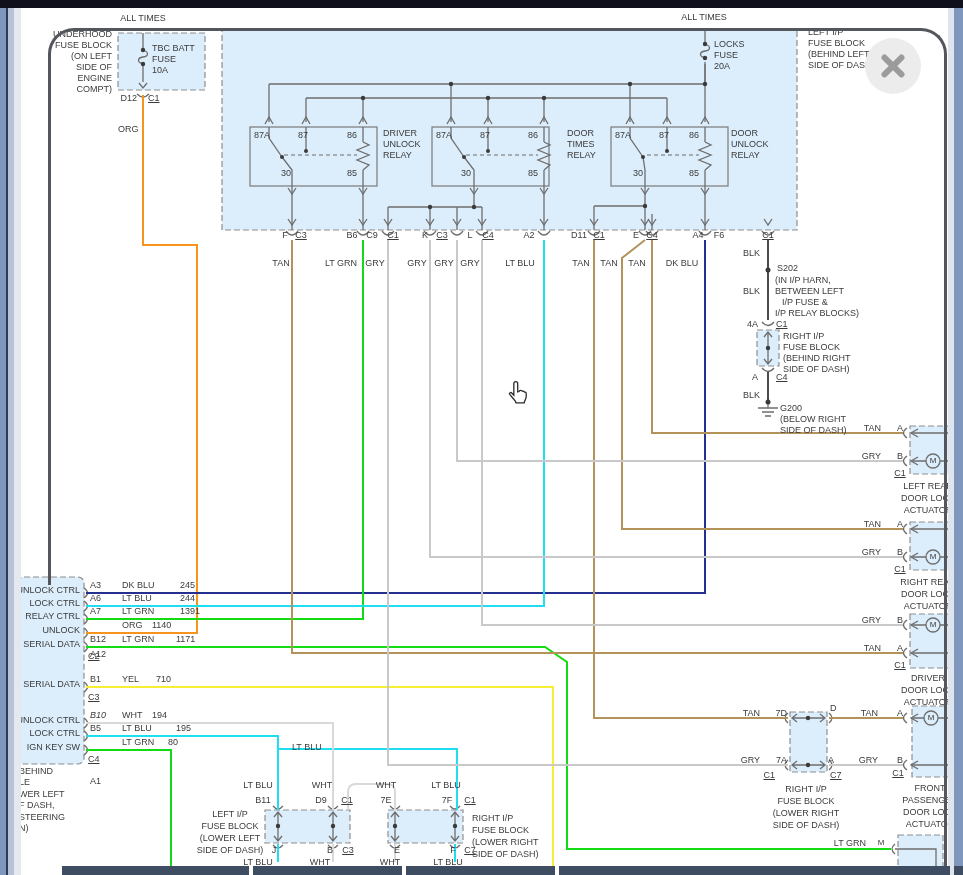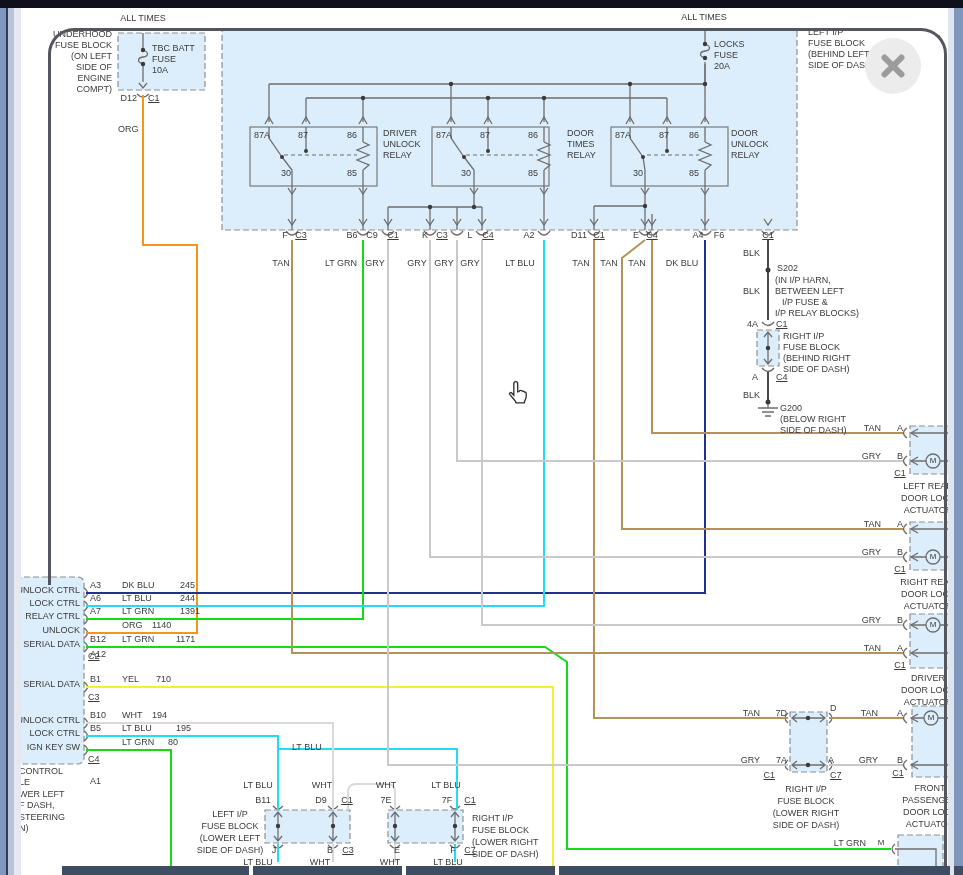--- a/index.html
+++ b/index.html
@@ -310,31 +310,31 @@
       <div class="lbl a-l" style="left: 122px; top: 620px;">ORG</div>
       <div class="lbl a-l" style="left: 152px; top: 620px;">1140</div>
       <div class="lbl a-l" style="left: 90px; top: 634px;">B12</div>
       <div class="lbl a-l" style="left: 122px; top: 634px;">LT GRN</div>
       <div class="lbl a-l" style="left: 176px; top: 634px;">1171</div>
       <div class="lbl a-l u" style="left: 88px; top: 651px;">C2</div>
       <div class="lbl a-l" style="left: 90px; top: 674px;">B1</div>
       <div class="lbl a-l" style="left: 122px; top: 674px;">YEL</div>
       <div class="lbl a-l" style="left: 156px; top: 674px;">710</div>
       <div class="lbl a-l u" style="left: 88px; top: 692px;">C3</div>
-      <div class="lbl a-l" style="left: 90px; top: 710px;">B10</div>
+      <div class="lbl a-l" style="left: 90px; top: 710px; font-style: italic;">B10</div>
       <div class="lbl a-l" style="left: 122px; top: 710px;">WHT</div>
       <div class="lbl a-l" style="left: 152px; top: 710px;">194</div>
       <div class="lbl a-l" style="left: 90px; top: 723px;">B5</div>
       <div class="lbl a-l" style="left: 122px; top: 723px;">LT BLU</div>
       <div class="lbl a-l" style="left: 176px; top: 723px;">195</div>
       <div class="lbl a-l" style="left: 90px; top: 776px;">A1</div>
       <div class="lbl a-l" style="left: 122px; top: 737px;">LT GRN</div>
       <div class="lbl a-l" style="left: 168px; top: 737px;">80</div>
       <div class="lbl a-l u" style="left: 88px; top: 754px;">C4</div>
-      <div class="lbl a-l" style="left: 19px; top: 766px;">CONTROL</div>
+      <div class="lbl a-l" style="left: 19px; top: 766px;">BEHIND</div>
       <div class="lbl a-l" style="left: 19px; top: 777px;">LE</div>
       <div class="lbl a-l" style="left: 19px; top: 789px;">WER LEFT</div>
       <div class="lbl a-l" style="left: 19px; top: 800px;">F DASH,</div>
       <div class="lbl a-l" style="left: 19px; top: 812px;">STEERING</div>
       <div class="lbl a-l" style="left: 19px; top: 823px;">N)</div>
       <div class="lbl a-l" style="left: 292px; top: 742px;">LT BLU</div>
       <div class="lbl a-c" style="left: 230px; top: 809px;">LEFT I/P</div>
       <div class="lbl a-c" style="left: 230px; top: 821px;">FUSE BLOCK</div>
       <div class="lbl a-c" style="left: 230px; top: 833px;">(LOWER LEFT</div>
       <div class="lbl a-c" style="left: 230px; top: 845px;">SIDE OF DASH)</div>

